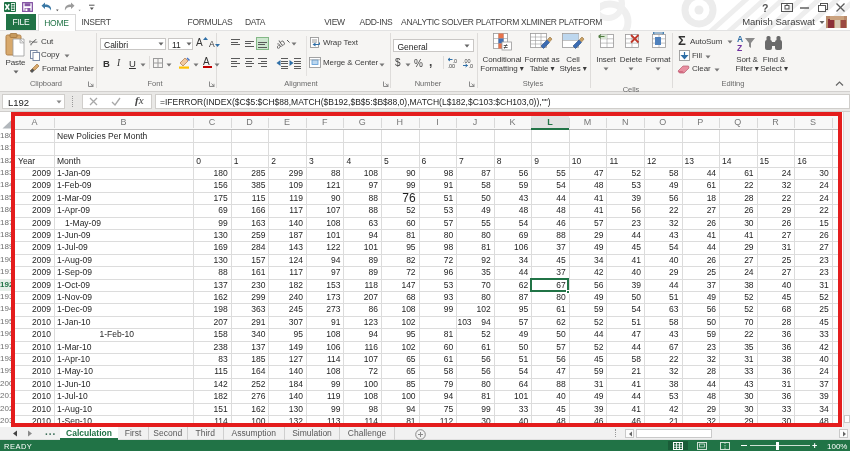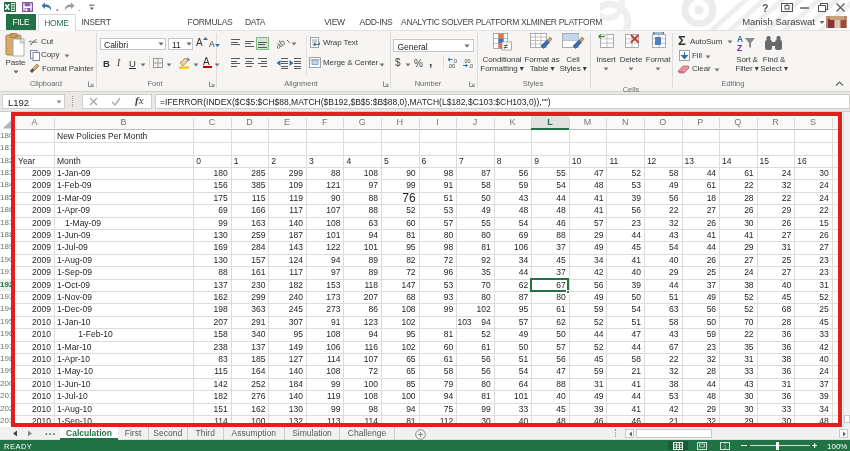--- a/index.html
+++ b/index.html
@@ -888,21 +888,21 @@
 <div class="ab" style="left:493.7px;top:315.8px;width:37.6px;height:12.4px;font-size:8.5px;line-height:13.0px;color:#1f1f1f;text-align:right;padding-right:3px;overflow:hidden;white-space:nowrap">57</div>
 <div class="ab" style="left:531.2px;top:315.8px;width:37.6px;height:12.4px;font-size:8.5px;line-height:13.0px;color:#1f1f1f;text-align:right;padding-right:3px;overflow:hidden;white-space:nowrap">62</div>
 <div class="ab" style="left:568.8px;top:315.8px;width:37.6px;height:12.4px;font-size:8.5px;line-height:13.0px;color:#1f1f1f;text-align:right;padding-right:3px;overflow:hidden;white-space:nowrap">52</div>
 <div class="ab" style="left:606.4px;top:315.8px;width:37.6px;height:12.4px;font-size:8.5px;line-height:13.0px;color:#1f1f1f;text-align:right;padding-right:3px;overflow:hidden;white-space:nowrap">51</div>
 <div class="ab" style="left:643.9px;top:315.8px;width:37.6px;height:12.4px;font-size:8.5px;line-height:13.0px;color:#1f1f1f;text-align:right;padding-right:3px;overflow:hidden;white-space:nowrap">58</div>
 <div class="ab" style="left:681.5px;top:315.8px;width:37.6px;height:12.4px;font-size:8.5px;line-height:13.0px;color:#1f1f1f;text-align:right;padding-right:3px;overflow:hidden;white-space:nowrap">50</div>
 <div class="ab" style="left:719.0px;top:315.8px;width:37.6px;height:12.4px;font-size:8.5px;line-height:13.0px;color:#1f1f1f;text-align:right;padding-right:3px;overflow:hidden;white-space:nowrap">70</div>
 <div class="ab" style="left:756.6px;top:315.8px;width:37.6px;height:12.4px;font-size:8.5px;line-height:13.0px;color:#1f1f1f;text-align:right;padding-right:3px;overflow:hidden;white-space:nowrap">28</div>
 <div class="ab" style="left:794.2px;top:315.8px;width:37.6px;height:12.4px;font-size:8.5px;line-height:13.0px;color:#1f1f1f;text-align:right;padding-right:3px;overflow:hidden;white-space:nowrap">45</div>
 <div class="ab" style="left:15.0px;top:328.2px;width:39.0px;height:12.4px;font-size:8.5px;line-height:13.0px;color:#1f1f1f;text-align:right;padding-right:3px;overflow:hidden;white-space:nowrap">2010</div>
-<div class="ab" style="left:54.0px;top:328.2px;width:80.0px;height:12.4px;font-size:8.5px;line-height:13.0px;color:#1f1f1f;text-align:center;padding-left:3px;overflow:hidden;white-space:nowrap">1-Feb-10</div>
+<div class="ab" style="left:54.0px;top:328.2px;width:80.0px;height:12.4px;font-size:8.5px;line-height:13.0px;color:#1f1f1f;text-align:right;padding-left:3px;overflow:hidden;white-space:nowrap">1-Feb-10</div>
 <div class="ab" style="left:193.2px;top:328.2px;width:37.6px;height:12.4px;font-size:8.5px;line-height:13.0px;color:#1f1f1f;text-align:right;padding-right:3px;overflow:hidden;white-space:nowrap">158</div>
 <div class="ab" style="left:230.8px;top:328.2px;width:37.6px;height:12.4px;font-size:8.5px;line-height:13.0px;color:#1f1f1f;text-align:right;padding-right:3px;overflow:hidden;white-space:nowrap">340</div>
 <div class="ab" style="left:268.3px;top:328.2px;width:37.6px;height:12.4px;font-size:8.5px;line-height:13.0px;color:#1f1f1f;text-align:right;padding-right:3px;overflow:hidden;white-space:nowrap">95</div>
 <div class="ab" style="left:305.9px;top:328.2px;width:37.6px;height:12.4px;font-size:8.5px;line-height:13.0px;color:#1f1f1f;text-align:right;padding-right:3px;overflow:hidden;white-space:nowrap">108</div>
 <div class="ab" style="left:343.4px;top:328.2px;width:37.6px;height:12.4px;font-size:8.5px;line-height:13.0px;color:#1f1f1f;text-align:right;padding-right:3px;overflow:hidden;white-space:nowrap">94</div>
 <div class="ab" style="left:381.0px;top:328.2px;width:37.6px;height:12.4px;font-size:8.5px;line-height:13.0px;color:#1f1f1f;text-align:right;padding-right:3px;overflow:hidden;white-space:nowrap">95</div>
 <div class="ab" style="left:418.6px;top:328.2px;width:37.6px;height:12.4px;font-size:8.5px;line-height:13.0px;color:#1f1f1f;text-align:right;padding-right:3px;overflow:hidden;white-space:nowrap">81</div>
 <div class="ab" style="left:456.1px;top:328.2px;width:37.6px;height:12.4px;font-size:8.5px;line-height:13.0px;color:#1f1f1f;text-align:right;padding-right:3px;overflow:hidden;white-space:nowrap">52</div>
 <div class="ab" style="left:493.7px;top:328.2px;width:37.6px;height:12.4px;font-size:8.5px;line-height:13.0px;color:#1f1f1f;text-align:right;padding-right:3px;overflow:hidden;white-space:nowrap">49</div>
 <div class="ab" style="left:531.2px;top:328.2px;width:37.6px;height:12.4px;font-size:8.5px;line-height:13.0px;color:#1f1f1f;text-align:right;padding-right:3px;overflow:hidden;white-space:nowrap">50</div>

